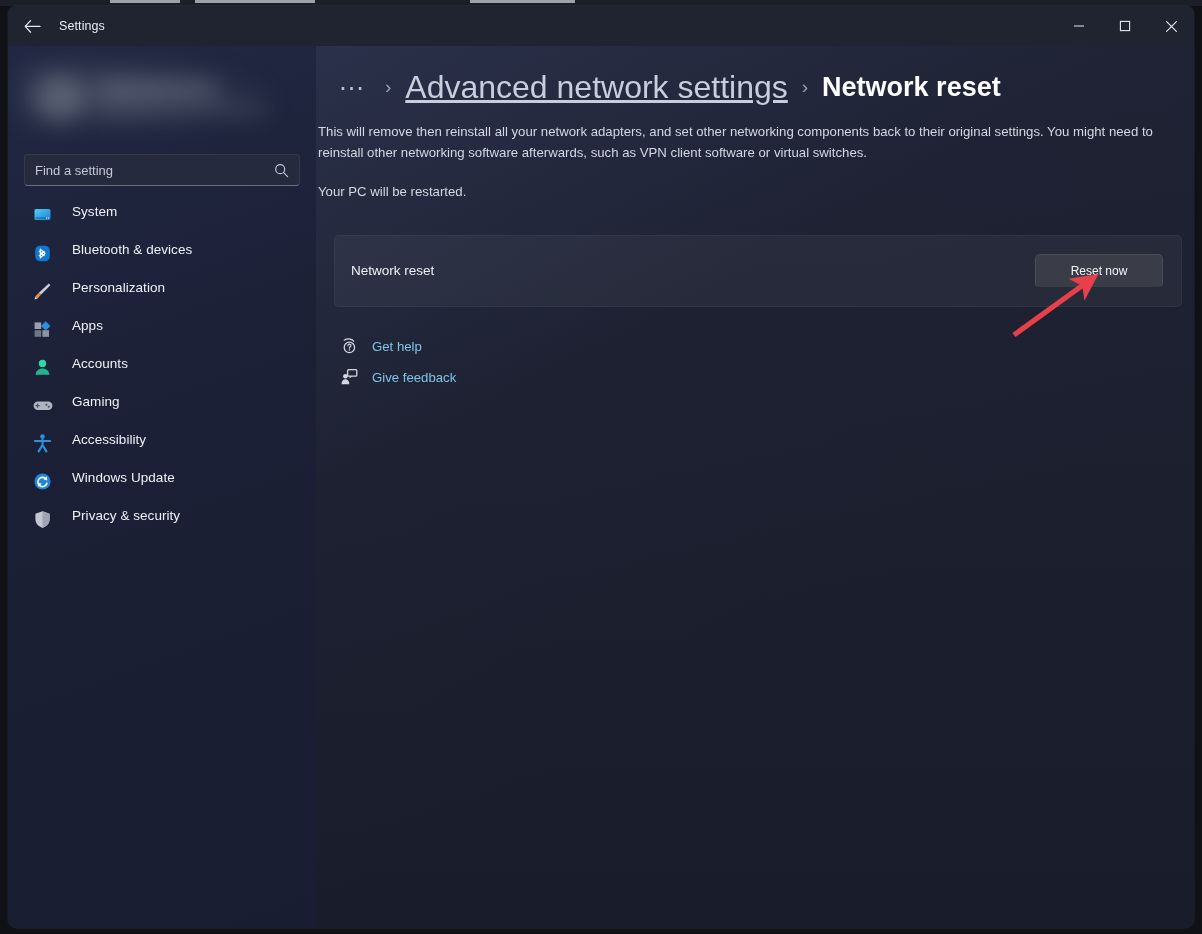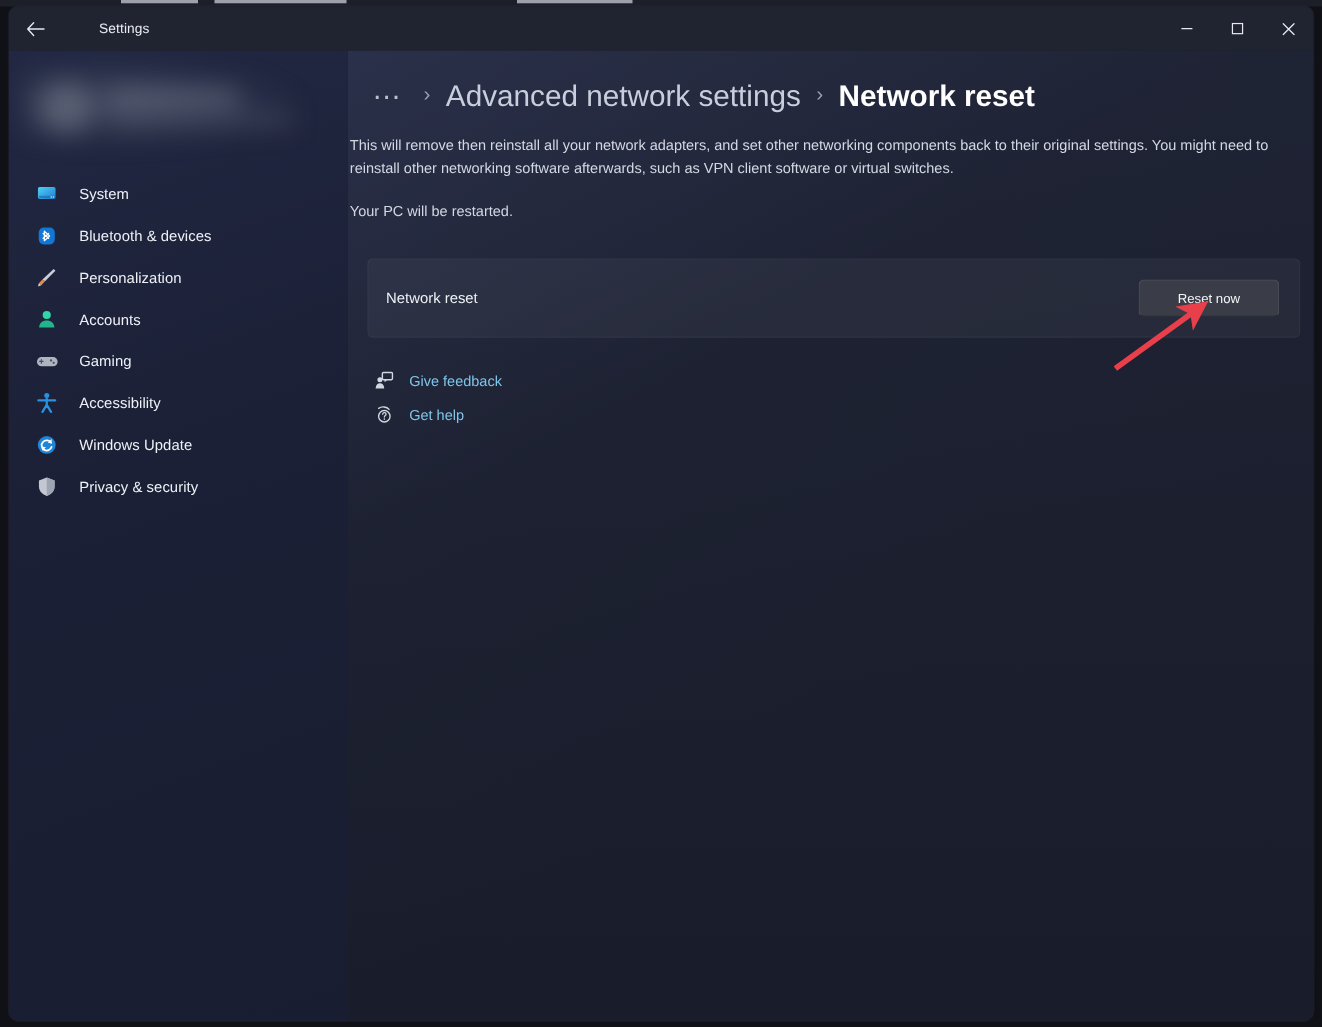--- a/index.html
+++ b/index.html
@@ -64,21 +64,20 @@
   
   .titlebar {
     position: absolute;
     top: 0; left: 0;
     width: 1186px;
     height: 40px;
     background: #202330;
     display: flex;
     align-items: center;
     z-index: 20;
-    gap: 31px;
   }
   .back-btn {
     width: 34px; height: 30px;
     margin-left: 7px;
     display: flex; align-items: center; justify-content: center;
     border-radius: 4px;
   }
   .back-btn svg { display: block; }
   .win-title {
     margin-left: 10px;
@@ -160,21 +159,20 @@
   .searchbox .mag { display: flex; align-items: center; }
 
   
   .navlist { margin-top: 18px; }
   .navitem {
     position: relative;
     height: 36px;
     margin: 2px 12px 2px 6px;
     border-radius: 5px;
     display: flex;
-    align-items: center;
     padding-left: 18px;
   }
   .navitem.selected {
     background: rgba(255,255,255,.055);
     box-shadow: inset 0 0 0 1px rgba(255,255,255,.035);
   }
   .navitem.selected::before {
     content: "";
     position: absolute;
     left: -2px;
@@ -222,23 +220,24 @@
     padding: 0 4px 12px 4px;
     border-radius: 4px;
   }
   .bc-sep {
     font-size: 19px;
     color: #9aa1b1;
     margin: 0 14px;
     font-weight: 300;
   }
   .bc-link {
-    font-size: 27px;
+    font-size: 32px;
     color: #c8cedb;
     font-weight: 400;
+    text-decoration: underline;
   }
   .bc-current {
     font-size: 27px;
     color: #ffffff;
     font-weight: 600;
   }
 
   .desc {
     margin: 14px 0 0 2px;
     width: 848px;
@@ -348,20 +347,29 @@
 
     <div class="sidebar">
 
       <div class="account-card">
         <div class="blob-d"></div>
         <div class="blob-a"></div>
         <div class="blob-b"></div>
         <div class="blob-c"></div>
       </div>
 
+      <div class="searchbox">
+        <div class="placeholder">Find a setting</div>
+        <div class="mag">
+          <svg width="15" height="15" viewBox="0 0 15 15">
+            <circle cx="6.2" cy="6.2" r="4.5" fill="none" stroke="#c3c8d4" stroke-width="1.2"></circle>
+            <path d="M9.7 9.7 L13.6 13.6" stroke="#c3c8d4" stroke-width="1.2" stroke-linecap="round"></path>
+          </svg>
+        </div>
+      </div>
 
       <div class="navlist">
 
         <div class="navitem">
           <div class="ico">
             <svg width="21" height="21" viewBox="0 0 21 21">
               <defs>
                   <linearGradient id="gMon" x1="0" y1="0" x2="1" y2="1">
                 <stop offset="0" stop-color="#4fd0f7"></stop>
                     <stop offset="1" stop-color="#1f7ed0"></stop>
@@ -391,20 +399,31 @@
           <div class="ico">
             <svg width="21" height="21" viewBox="0 0 21 21">
               <path d="M16.8 2.6 L18.4 4.2 L8.9 13.7 L6.6 12.1 Z" fill="#c9ced8"></path>
               <path d="M6.6 12.1 L8.9 13.7 L5.6 17.4 L3.3 15.6 Z" fill="#f0873c"></path>
               <path d="M3.3 15.6 L5.6 17.4 L2.6 18.5 Z" fill="#d9d9df"></path>
             </svg>
           </div>
           <div class="lbl">Personalization</div>
         </div>
 
+        <div class="navitem">
+          <div class="ico">
+            <svg width="21" height="21" viewBox="0 0 21 21">
+              <rect x="2.6" y="3.4" width="6.6" height="6.6" fill="#9aa1ad"></rect>
+              <rect x="2.6" y="11.2" width="6.6" height="6.6" fill="#6e7685"></rect>
+              <rect x="10.4" y="11.2" width="6.6" height="6.6" fill="#8d94a1"></rect>
+              <path d="M13.7 2.2 L18.4 6.9 L13.7 11.6 L9 6.9 Z" fill="#2a90e0"></path>
+            </svg>
+          </div>
+          <div class="lbl">Apps</div>
+        </div>
 
         <div class="navitem">
           <div class="ico">
             <svg width="21" height="21" viewBox="0 0 21 21">
               <circle cx="10.5" cy="6.4" r="3.7" fill="#2fd6a8"></circle>
               <path d="M3.6 17.8 C3.6 13.7 6.8 11.4 10.5 11.4 C14.2 11.4 17.4 13.7 17.4 17.8 Z" fill="#24b48d"></path>
             </svg>
           </div>
           <div class="lbl">Accounts</div>
         </div>
@@ -470,43 +489,43 @@
       <div class="desc">This will remove then reinstall all your network adapters, and set other networking components back to their original settings. You might need to reinstall other networking software afterwards, such as VPN client software or virtual switches.</div>
 
       <div class="desc second">Your PC will be restarted.</div>
 
       <div class="card">
         <div class="card-label">Network reset</div>
         <button class="reset-btn">Reset now</button>
       </div>
 
       <div class="links">
+
+        <div class="linkrow">
+          <div class="lico">
+            <svg width="18" height="18" viewBox="0 0 18 18">
+              <path d="M4.2 3.2 C7.1 1.2 11.6 1.6 13.7 4.2" fill="none" stroke="#d2d7e1" stroke-width="1.25" stroke-linecap="round"></path>
+              <circle cx="9.4" cy="10.4" r="5.2" fill="none" stroke="#d2d7e1" stroke-width="1.25"></circle>
+              <path d="M7.9 8.7 C7.9 7.6 8.7 7.1 9.5 7.1 C10.4 7.1 11 7.7 11 8.5 C11 9.9 9.4 9.7 9.4 11.2" fill="none" stroke="#d2d7e1" stroke-width="1.15" stroke-linecap="round"></path>
+              <circle cx="9.4" cy="13" r=".75" fill="#d2d7e1"></circle>
+            </svg>
+          </div>
+          <div class="ltxt">Get help</div>
+        </div>
 
         <div class="linkrow">
           <div class="lico">
             <svg width="18" height="18" viewBox="0 0 18 18">
               <circle cx="5.4" cy="8.2" r="2.3" fill="#d2d7e1"></circle>
               <path d="M1.5 16.2 C1.5 12.9 3.3 11.3 5.4 11.3 C7.5 11.3 9.3 12.9 9.3 16.2 Z" fill="#d2d7e1"></path>
               <rect x="7.6" y="1.6" width="9.2" height="6.6" rx="1" fill="none" stroke="#d2d7e1" stroke-width="1.3"></rect>
               <path d="M9.6 8.2 L9.6 10.6 L12.3 8.2 Z" fill="#d2d7e1"></path>
             </svg>
           </div>
           <div class="ltxt">Give feedback</div>
-        </div>
-
-        <div class="linkrow">
-          <div class="lico">
-            <svg width="18" height="18" viewBox="0 0 18 18">
-              <path d="M4.2 3.2 C7.1 1.2 11.6 1.6 13.7 4.2" fill="none" stroke="#d2d7e1" stroke-width="1.25" stroke-linecap="round"></path>
-              <circle cx="9.4" cy="10.4" r="5.2" fill="none" stroke="#d2d7e1" stroke-width="1.25"></circle>
-              <path d="M7.9 8.7 C7.9 7.6 8.7 7.1 9.5 7.1 C10.4 7.1 11 7.7 11 8.5 C11 9.9 9.4 9.7 9.4 11.2" fill="none" stroke="#d2d7e1" stroke-width="1.15" stroke-linecap="round"></path>
-              <circle cx="9.4" cy="13" r=".75" fill="#d2d7e1"></circle>
-            </svg>
-          </div>
-          <div class="ltxt">Get help</div>
         </div>
 
       </div>
     </div>
   </div>
 
   <svg class="arrow-overlay" viewBox="0 0 1202 934">
     <defs>
       <marker id="arrowHead" markerWidth="5.2" markerHeight="5.2" refX="3.2" refY="2.6" orient="auto">
         <path d="M0,0 L5.2,2.6 L0,5.2 L1.35,2.6 Z" fill="#e8404a"></path>

